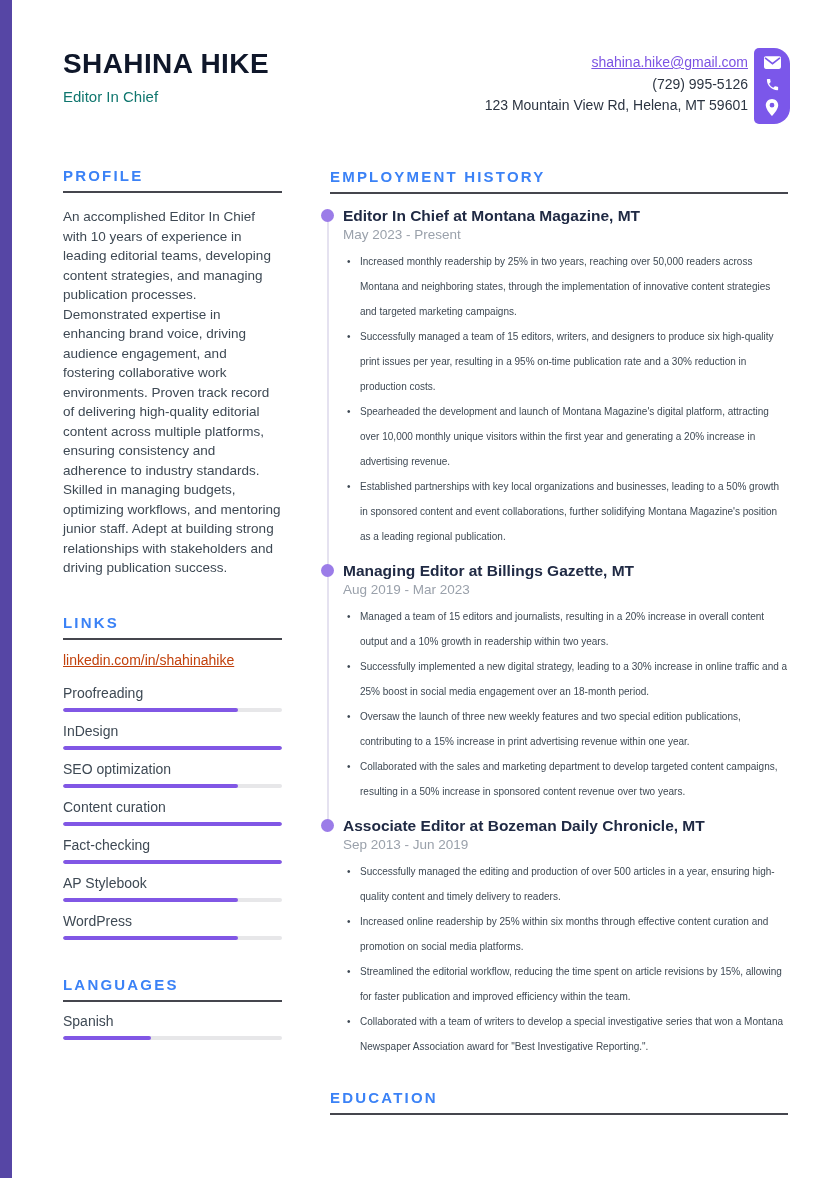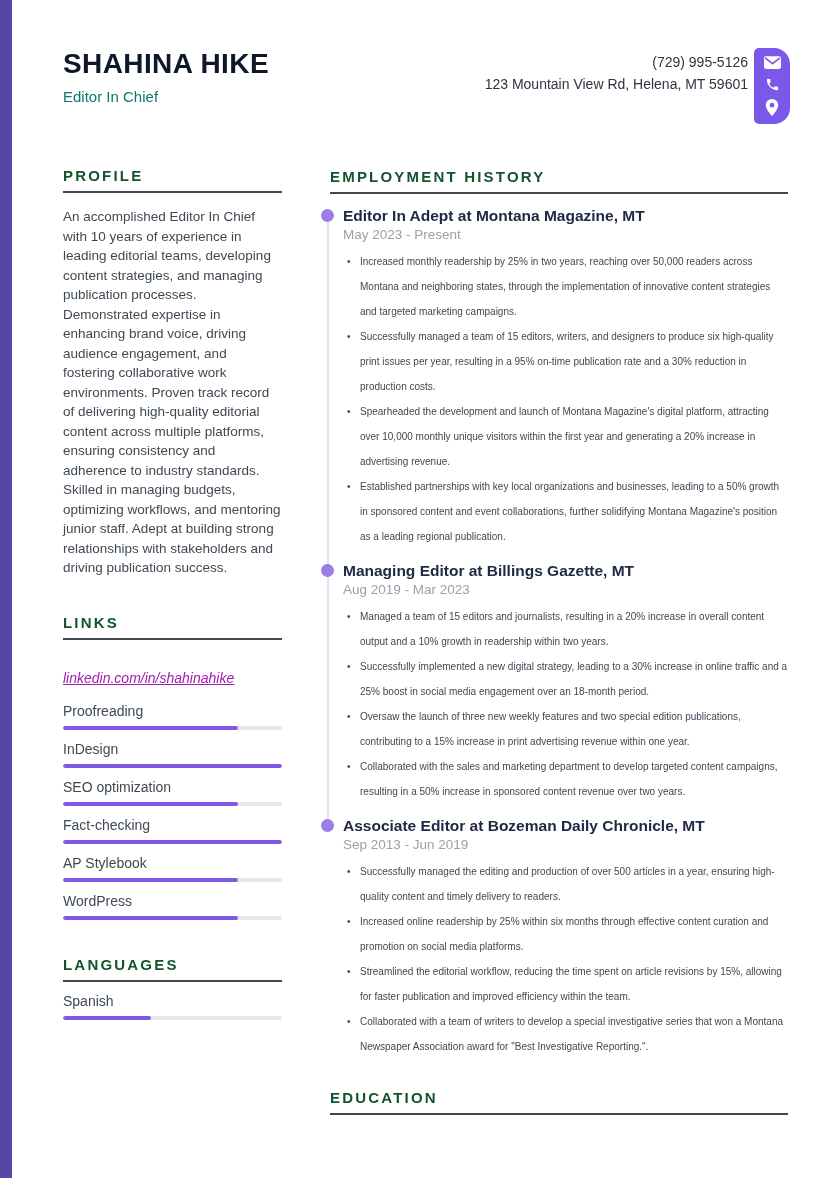--- a/index.html
+++ b/index.html
@@ -18,27 +18,27 @@
   .contact a{color:#7c53e3;text-decoration:underline;}
   .icon-pill{position:absolute;left:754px;top:48px;width:36px;height:76px;
              background:#7b57ea;border-radius:5px 16px 16px 5px;
              display:flex;flex-direction:column;align-items:center;justify-content:space-evenly;}
   .icon-pill svg{display:block;}
 
   
   .left-col{position:absolute;left:63px;top:167px;width:219px;}
   .right-col{position:absolute;left:330px;top:168px;width:458px;}
 
-  .section-h{font-size:15px;font-weight:700;letter-spacing:2.2px;color:#14532d;
+  .section-h{font-size:15px;font-weight:700;letter-spacing:2.2px;color:#3b82f6;
              padding-bottom:7px;border-bottom:2px solid #45464e;line-height:17px;}
 
   
   .profile-text{margin-top:14px;font-size:13.5px;line-height:19.5px;color:#3e4954;}
   .links-h{margin-top:36px;}
-  .link-item{display:inline-block;margin-top:30px;font-size:14px;color:#a21caf;text-decoration:underline;font-style:italic;}
+  .link-item{display:inline-block;margin-top:12px;font-size:14px;color:#c2410c;text-decoration:underline;}
   .skills-h{margin-top:38px;}
   .langs-h{margin-top:36px;}
   .meter-item{margin-top:11px;}
   .left-col .first-meter{margin-top:16px;}
   .meter-label{font-size:14px;color:#3e4954;line-height:16px;}
   .meter-track{margin-top:7px;height:4px;background:#e7e7e9;border-radius:2px;overflow:hidden;}
   .meter-fill{height:4px;background:#8157e5;border-radius:2px;}
 
   
   .jobs{margin-top:12px;}
@@ -56,20 +56,21 @@
 </style>
 </head>
 <body>
 
 <div class="stripe"></div>
 
 <div class="name">SHAHINA HIKE</div>
 <div class="job-subtitle">Editor In Chief</div>
 
 <div class="contact">
+  <div><a href="#">shahina.hike@gmail.com</a></div>
   <div>(729) 995-5126</div>
   <div>123 Mountain View Rd, Helena, MT 59601</div>
 </div>
 
 <div class="icon-pill">
   <span>
     <svg width="17" height="13" viewBox="0 0 24 18">
         <rect x="0" y="0" width="24" height="18" rx="2.5" fill="#ffffff"></rect>
         <path d="M1.5 2.5 L12 10.5 L22.5 2.5" stroke="#7b57ea" stroke-width="2.4" fill="none"></path>
       </svg>
@@ -106,20 +107,26 @@
         <div class="meter-fill" style="width: 100%;"></div>
       </div>
   </div>
   <div class="meter-item">
     <div class="meter-label">SEO optimization</div>
     <div class="meter-track">
         <div class="meter-fill" style="width: 80%;"></div>
       </div>
   </div>
   <div class="meter-item">
+    <div class="meter-label">Content curation</div>
+    <div class="meter-track">
+        <div class="meter-fill" style="width: 100%;"></div>
+      </div>
+  </div>
+  <div class="meter-item">
     <div class="meter-label">Fact-checking</div>
     <div class="meter-track">
         <div class="meter-fill" style="width: 100%;"></div>
       </div>
   </div>
   <div class="meter-item">
     <div class="meter-label">AP Stylebook</div>
     <div class="meter-track">
         <div class="meter-fill" style="width: 80%;"></div>
       </div>
@@ -141,21 +148,21 @@
   </div>
 </div>
 
 <div class="right-col">
   <div class="section-h">EMPLOYMENT HISTORY</div>
 
   <div class="jobs">
 
     <div class="job">
       <span class="job-dot"></span>
-      <div class="job-title">Editor In Adept at Montana Magazine, MT</div>
+      <div class="job-title">Editor In Chief at Montana Magazine, MT</div>
       <div class="job-dates">May 2023 - Present</div>
       <ul>
         <li>Increased monthly readership by 25% in two years, reaching over 50,000 readers across Montana and neighboring states, through the implementation of innovative content strategies and targeted marketing campaigns.</li>
         <li>Successfully managed a team of 15 editors, writers, and designers to produce six high-quality print issues per year, resulting in a 95% on-time publication rate and a 30% reduction in production costs.</li>
         <li>Spearheaded the development and launch of Montana Magazine's digital platform, attracting over 10,000 monthly unique visitors within the first year and generating a 20% increase in advertising revenue.</li>
         <li>Established partnerships with key local organizations and businesses, leading to a 50% growth in sponsored content and event collaborations, further solidifying Montana Magazine's position as a leading regional publication.</li>
       </ul>
     </div>
 
     <div class="job">

